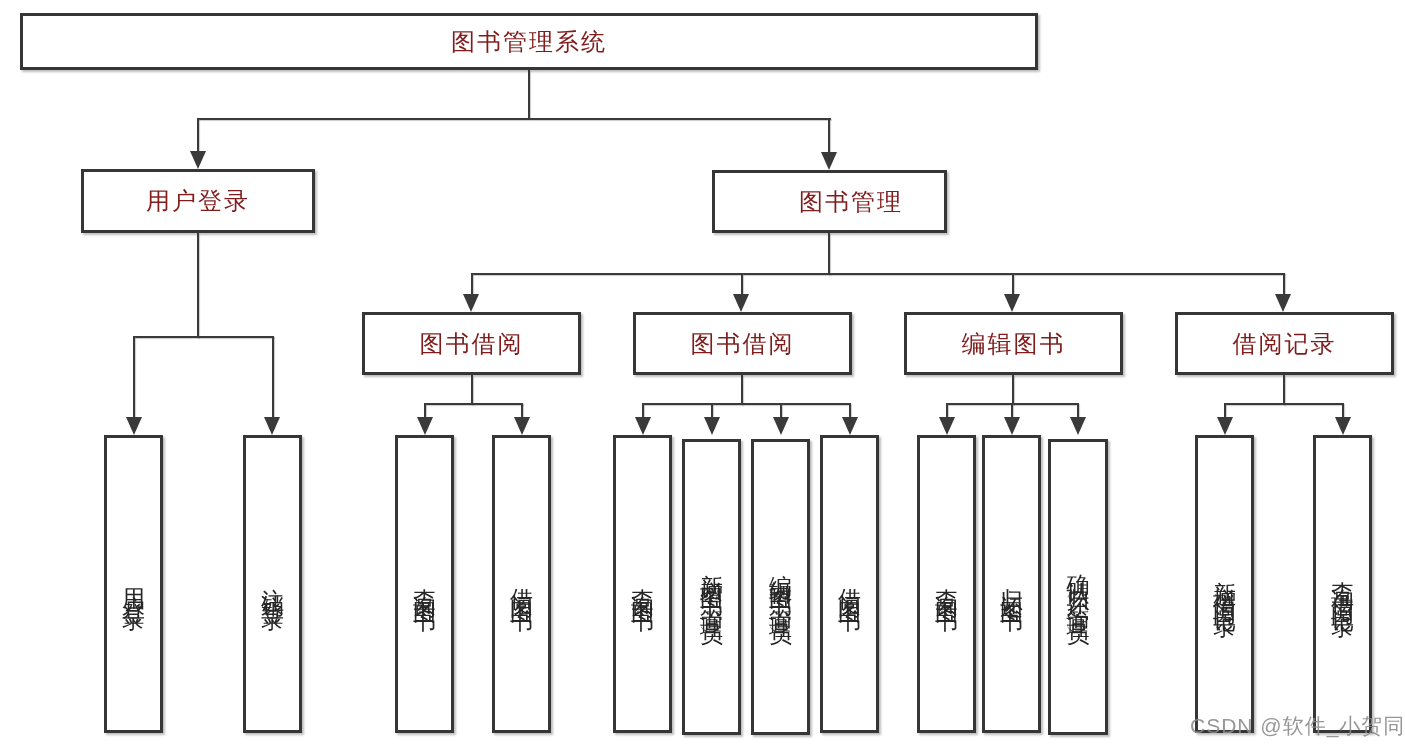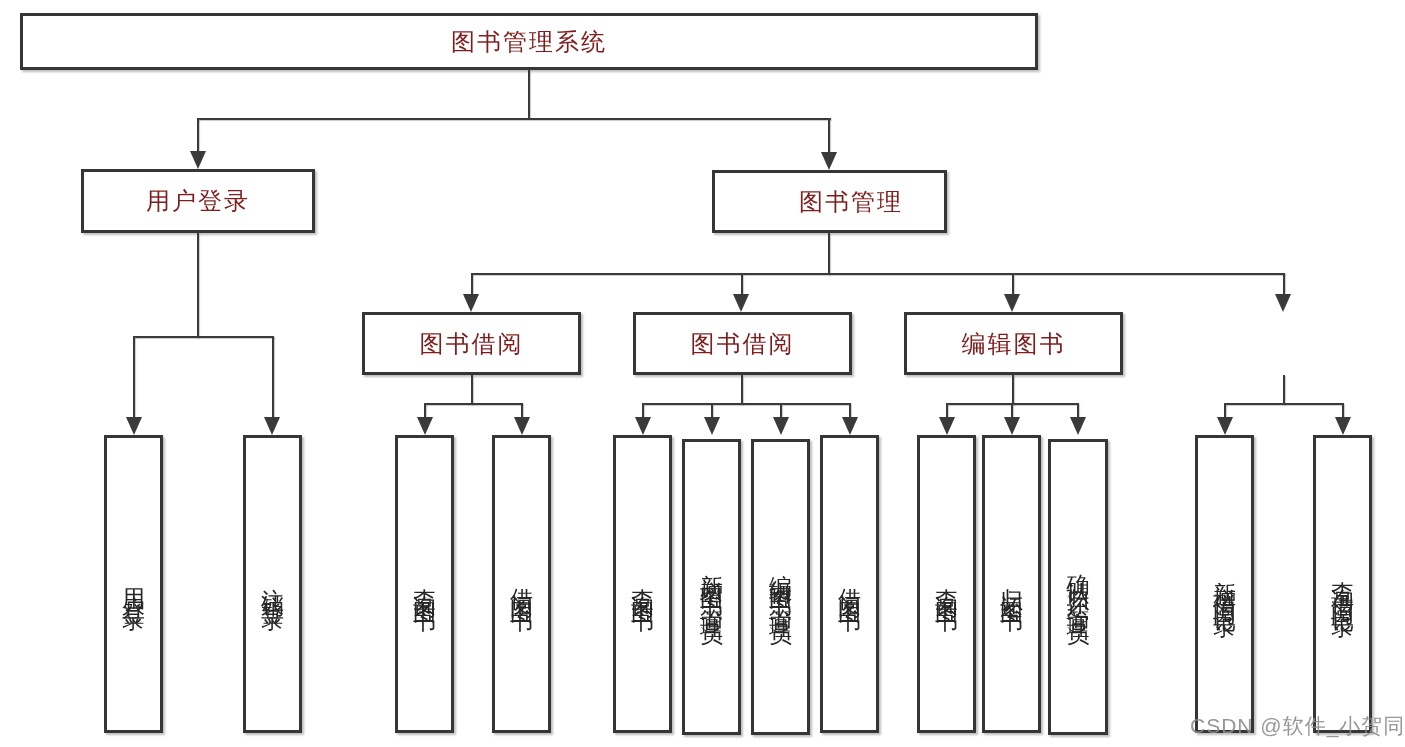--- a/index.html
+++ b/index.html
@@ -74,20 +74,23 @@
   <div class="tri" style="left:1275px;top:294px;"></div>
 
   <div class="box" style="left:362px;top:312px;width:219px;height:63px;">
     <span class="hlabel">图书借阅</span>
   </div>
   <div class="box" style="left:633px;top:312px;width:219px;height:63px;">
     <span class="hlabel">图书借阅</span>
   </div>
   <div class="box" style="left:904px;top:312px;width:219px;height:63px;">
     <span class="hlabel">编辑图书</span>
+  </div>
+  <div class="box" style="left:1175px;top:312px;width:219px;height:63px;">
+    <span class="hlabel">借阅记录</span>
   </div>
 
   <div class="line v" style="left:471px;top:375px;height:30px;"></div>
   <div class="line h" style="left:424px;top:403px;width:99px;"></div>
   <div class="line v" style="left:424px;top:403px;height:16px;"></div>
   <div class="tri" style="left:417px;top:417px;"></div>
   <div class="line v" style="left:521px;top:403px;height:16px;"></div>
   <div class="tri" style="left:514px;top:417px;"></div>
 
   <div class="line v" style="left:741px;top:375px;height:30px;"></div>

